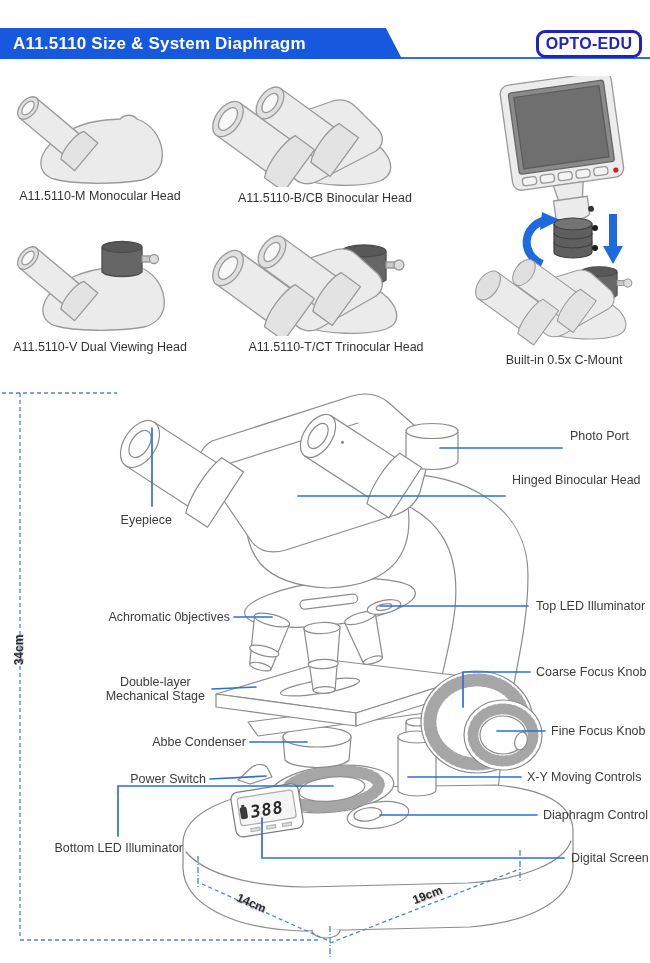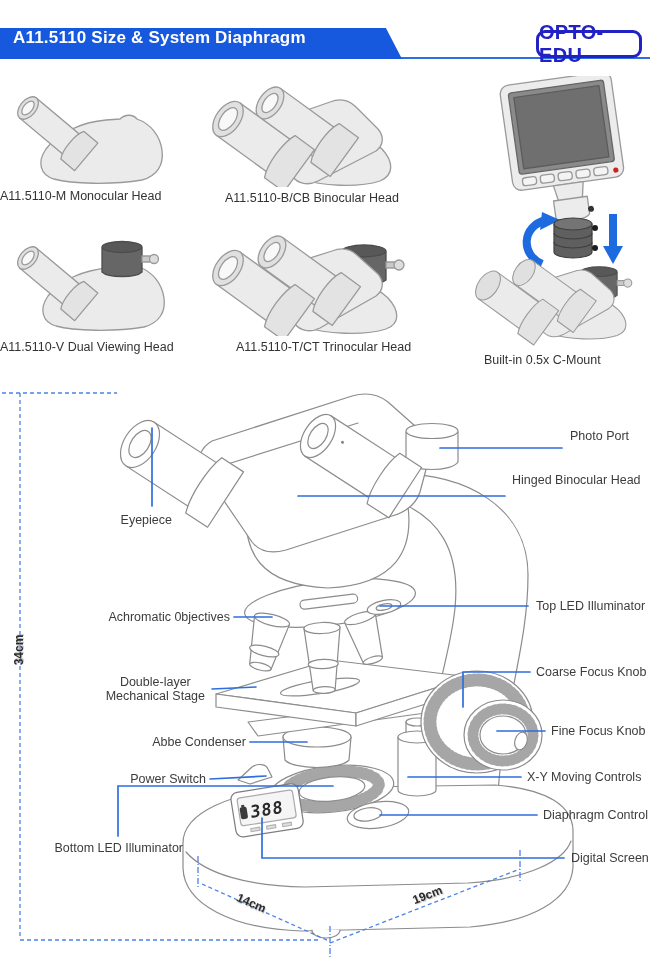--- a/index.html
+++ b/index.html
@@ -1,28 +1,28 @@
 <!DOCTYPE html>
 <html><head>
 <meta charset="utf-8">
 <style>
   html,body{margin:0;padding:0;background:#fff;}
   #page{position:relative;width:650px;height:963px;background:#fff;overflow:hidden;
         font-family:"Liberation Sans",sans-serif;}
   
   #banner{position:absolute;left:0;top:28px;width:402px;height:31px;background:#1658DE;
-          clip-path:polygon(0 0,96% 0,100% 100%,0 100%);display:flex;}
+          clip-path:polygon(0 0,96% 0,100% 100%,0 100%);display:flex;align-items:center;}
   #banner .t{color:#fff;font-weight:bold;font-size:17px;padding-left:13px;letter-spacing:.2px;}
   #rule{position:absolute;left:0;top:57px;width:650px;height:2px;background:#2E6EE0;}
   #logo{position:absolute;left:536px;top:30px;width:100px;height:22px;border:3px solid #2121C4;
         border-radius:9px;background:#fff;display:flex;align-items:center;justify-content:center;}
-  #logo span{color:#2121C4;font-weight:bold;font-size:20px;letter-spacing:.3px;}
+  #logo span{color:#2121C4;font-weight:bold;font-size:16px;letter-spacing:.3px;}
   
   .fig{position:absolute;}
-  .cap{position:absolute;font-size:12.5px;color:#333;white-space:nowrap;}
+  .cap{position:absolute;font-size:12.5px;color:#333;text-align:center;white-space:nowrap;}
   
   .lbl{position:absolute;font-size:12.5px;color:#3c3c3c;white-space:nowrap;transform:translateY(-50%);}
   .lbl.r{text-align:right;margin-left:24px;}
   .dim{position:absolute;font-size:12px;font-weight:bold;color:#2b2b2b;white-space:nowrap;
        text-shadow:1px 1px 1px rgba(170,170,170,.75);}
   #dim-34{left:4px;top:643px;transform:rotate(-90deg);transform-origin:center;}
   #dim-14{left:236px;top:896px;transform:rotate(24deg);}
   #dim-19{left:412px;top:888px;transform:rotate(-21deg);}
   
   #display{position:absolute;left:240px;top:797px;width:58px;height:24px;transform:rotate(-9deg);

